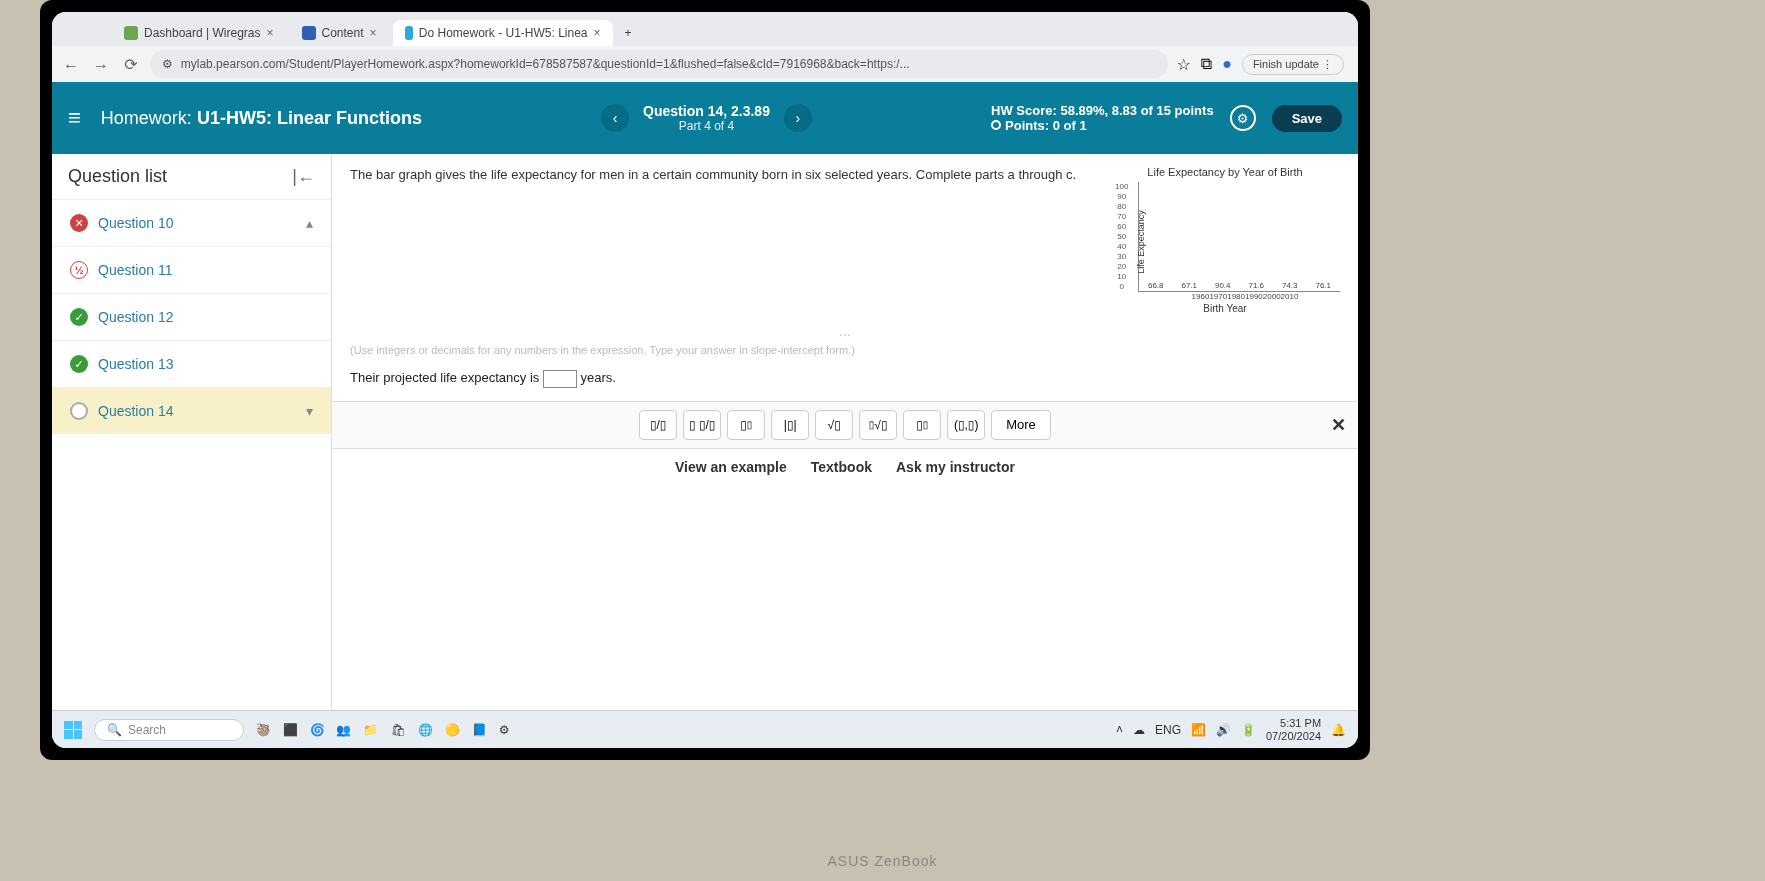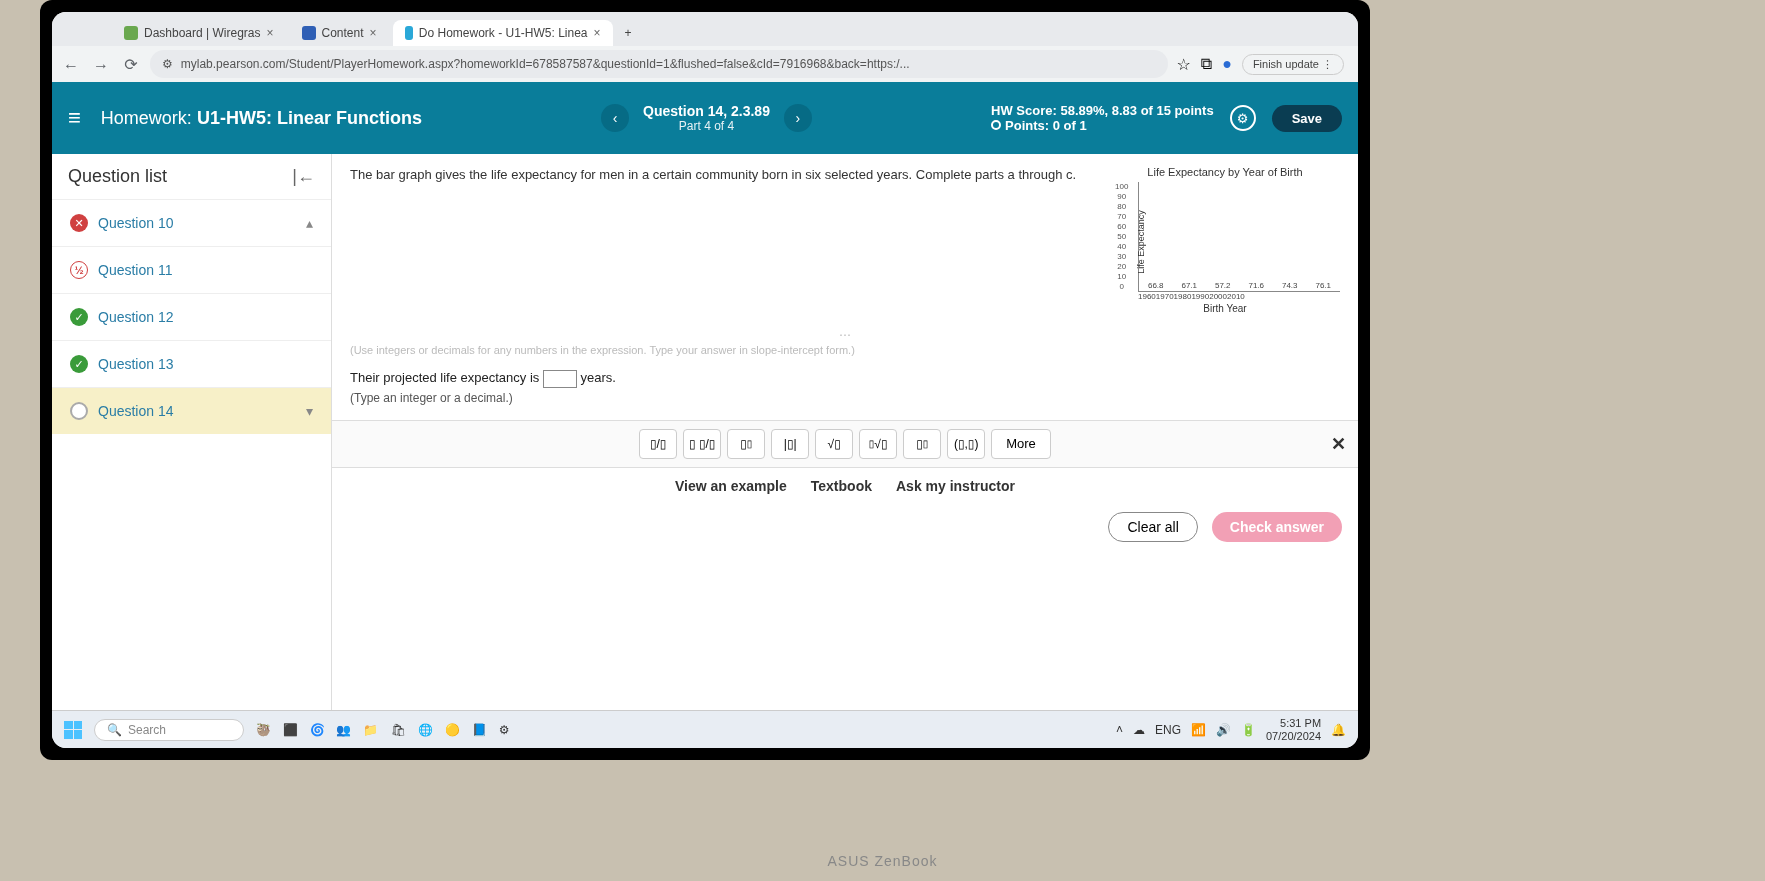--- a/index.html
+++ b/index.html
@@ -55,21 +55,21 @@
   .problem-text { flex:1; line-height:1.4; }
   .chart-box { width:230px; font-size:10px; color:#333; text-align:center; }
   .chart-title { font-size:11px; margin-bottom:4px; }
   .chart-canvas { height:110px; position:relative; border-left:1px solid #888; border-bottom:1px solid #888; margin-left:28px; }
   .ylab { position:absolute; left:-30px; top:50%; transform:rotate(-90deg); transform-origin:center; font-size:9px; white-space:nowrap; }
   .yticks { position:absolute; left:-24px; top:0; height:100%; display:flex; flex-direction:column; justify-content:space-between; font-size:8px; color:#555; }
   .bars { position:absolute; bottom:0; left:0; right:0; height:100%; display:flex; justify-content:space-around; align-items:flex-end; }
   .bar-wrap { display:flex; flex-direction:column; align-items:center; width:24px; }
   .bar-val { font-size:8px; color:#444; margin-bottom:1px; }
   .bar { width:20px; }
-  .xticks { display:flex; justify-content:flex-start; margin-left:28px; font-size:8px; color:#444; }
+  .xticks { display:flex; justify-content:center; margin-left:40px; font-size:8px; color:#444; }
   .xlab { font-size:10px; margin-top:2px; }
 
   .divider-handle { text-align:center; color:#bbb; font-size:12px; padding:2px 0; }
   .hint-prev { font-size:11px; color:#bbb; padding:0 18px 6px; }
   .part-c { padding:6px 18px 12px; font-size:13px; color:#222; line-height:1.6; }
   .answer-box { display:inline-block; width:34px; height:18px; border:1px solid #888; vertical-align:middle; }
   .type-note { font-size:12px; color:#555; }
 
   .math-toolbar { border-top:1px solid #ddd; border-bottom:1px solid #ddd; padding:8px; display:flex; justify-content:center; gap:6px; align-items:center; background:#fafafa; }
   .mbtn { width:38px; height:30px; border:1px solid #ccc; border-radius:4px; background:#fff; display:flex; align-items:center; justify-content:center; font-size:12px; }
@@ -218,21 +218,21 @@
               <div class="bars" id="bars">
                   <div class="bar-wrap">
                     <div class="bar-val">66.8</div>
                     <div class="bar" style="height: 66.8%; background: rgb(16, 64, 224);"></div>
                   </div>
                   <div class="bar-wrap">
                     <div class="bar-val">67.1</div>
                     <div class="bar" style="height: 67.1%; background: rgb(224, 48, 48);"></div>
                   </div>
                   <div class="bar-wrap">
-                    <div class="bar-val">57.2</div>
+                    <div class="bar-val">90.4</div>
                     <div class="bar" style="height: 69.7%; background: rgb(48, 192, 48);"></div>
                   </div>
                   <div class="bar-wrap">
                     <div class="bar-val">71.6</div>
                     <div class="bar" style="height: 71.6%; background: rgb(232, 208, 32);"></div>
                   </div>
                   <div class="bar-wrap">
                     <div class="bar-val">74.3</div>
                     <div class="bar" style="height: 74.3%; background: rgb(96, 32, 192);"></div>
                   </div>
@@ -256,21 +256,20 @@
 
         <div class="divider-handle">⋯</div>
         <div class="hint-prev">(Use integers or decimals for any numbers in the expression. Type your answer in slope-intercept form.)</div>
 
         <div class="part-c">
           <div>
             <span>Their projected life expectancy is</span>
             <span class="answer-box"></span>
             <span>years.</span>
           </div>
-          <div class="type-note">(Type an integer or a decimal.)</div>
         </div>
 
         <div class="math-toolbar">
           <div class="mbtn">▯/▯</div>
           <div class="mbtn">▯ ▯/▯</div>
           <div class="mbtn">▯<sup>▯</sup></div>
           <div class="mbtn">|▯|</div>
           <div class="mbtn">√▯</div>
           <div class="mbtn"><sup>▯</sup>√▯</div>
           <div class="mbtn">▯<sub>▯</sub></div>
@@ -282,24 +281,20 @@
         </div>
 
         <div class="help-row">
           <span>View an example</span>
           <span>Textbook</span>
           <span>Ask my instructor</span>
         </div>
 
         <div class="action-row">
           <span class="panel-toggle"></span>
-          <div class="action-right">
-            <button class="clear-btn"><span>Clear all</span></button>
-            <button class="check-btn"><span>Check answer</span></button>
-          </div>
         </div>
       </div>
     </div>
 
     <div class="taskbar">
       <div class="task-left">
         <div class="start-icon">
             <span></span>
             <span></span>
             <span></span>

